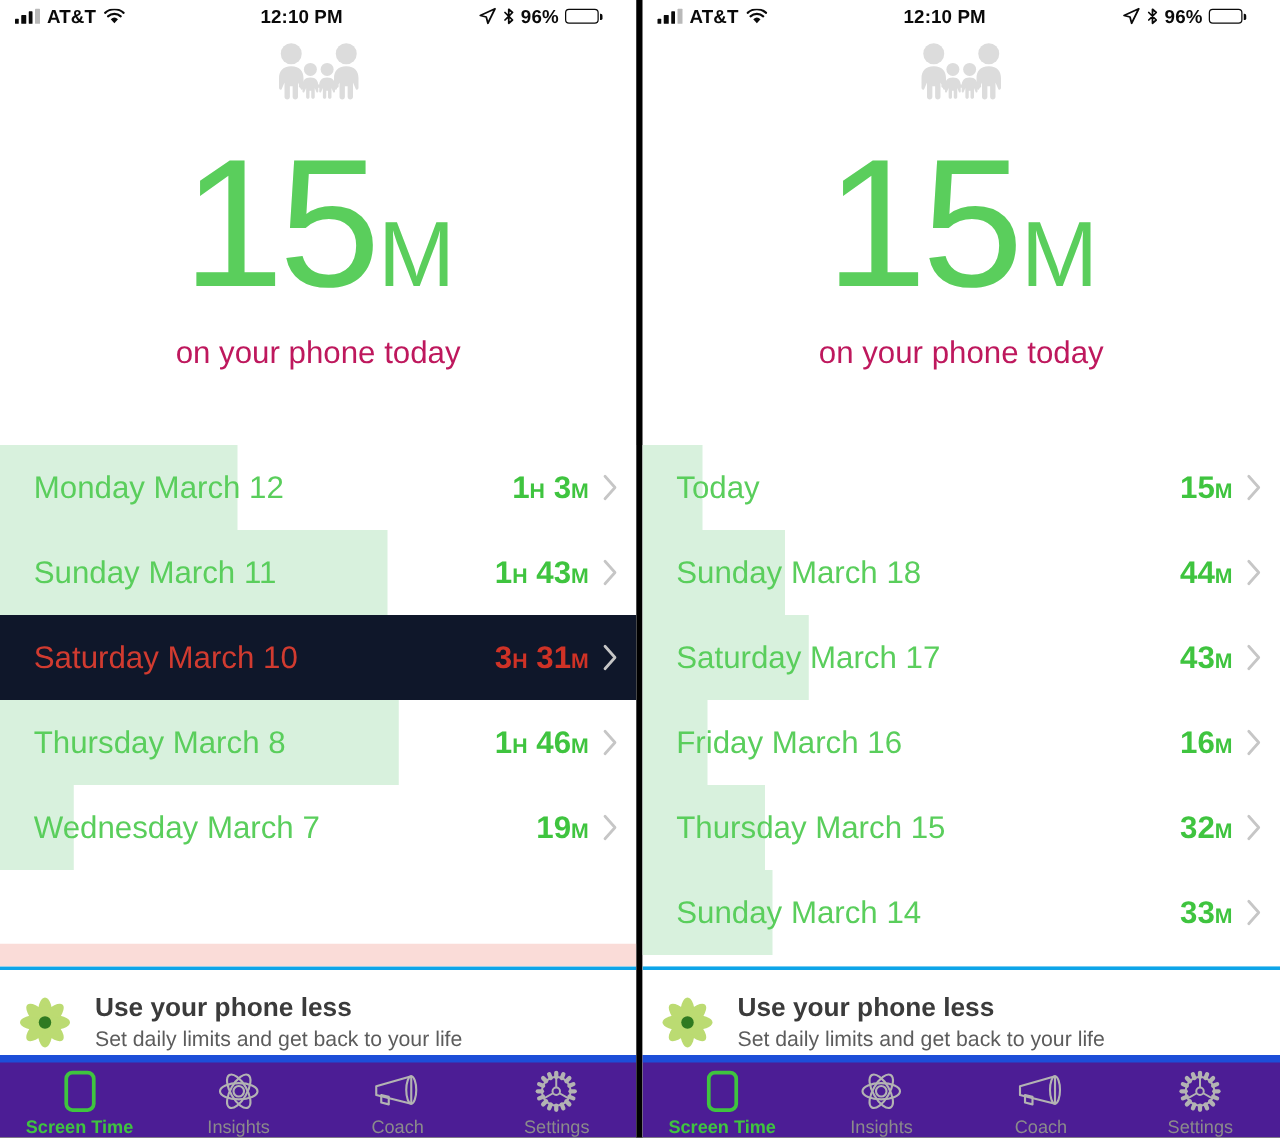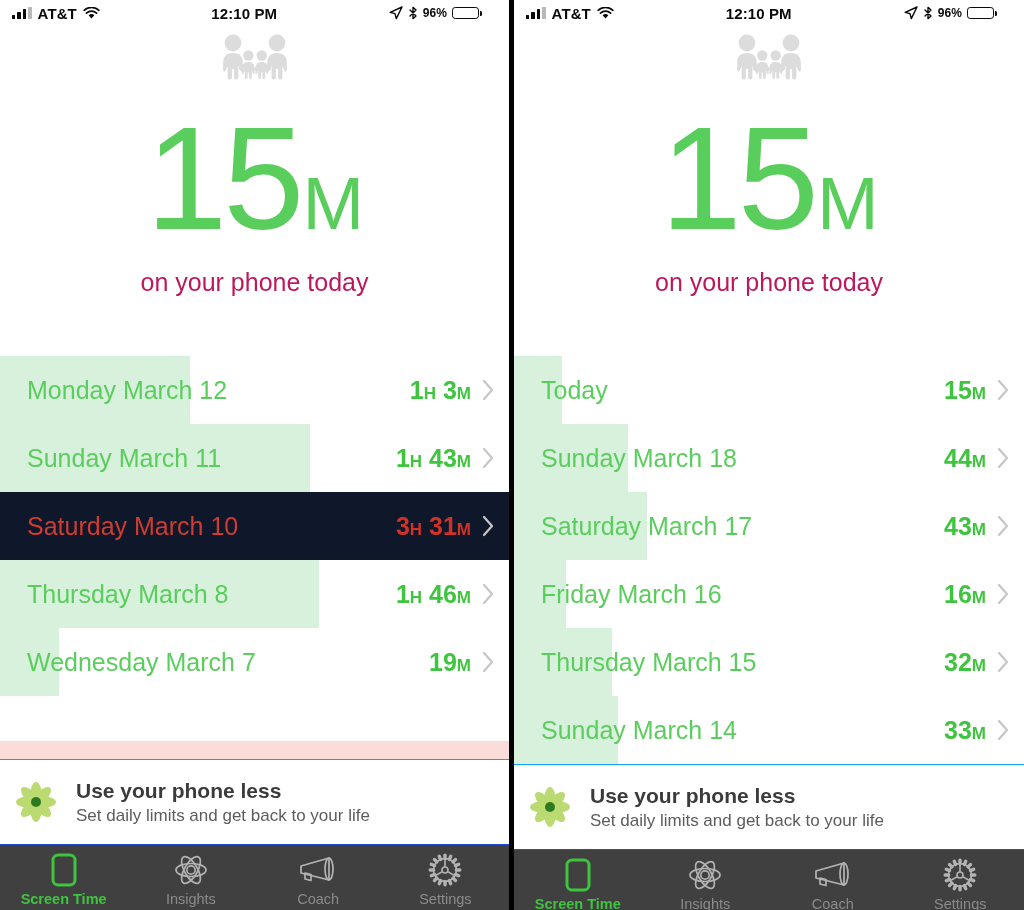--- a/index.html
+++ b/index.html
@@ -36,21 +36,21 @@
   .sb-left { display: flex; align-items: center; gap: 6px; }
   .sb-center { flex: 1; text-align: center; }
   .sb-right { display: flex; align-items: center; gap: 5px; }
   .bars { display: flex; align-items: flex-end; gap: 2px; height: 12px; }
   .bars i { width: 3.4px; background: #0a0a0a; border-radius: .5px; display: block; }
   .bars i:nth-child(1){ height: 4px; }
   .bars i:nth-child(2){ height: 7px; }
   .bars i:nth-child(3){ height: 10px; }
   .bars i:nth-child(4){ height: 12px; background: #b9b9b9; }
   .carrier { font-size: 15px; font-weight: bold; }
-  .battpct { font-size: 12px; font-weight: bold; }
+  .battpct { font-size: 15px; font-weight: bold; }
   .batt {
     width: 27px; height: 12.5px; border: 1.6px solid #0a0a0a;
     border-radius: 3.2px; position: relative; padding: 1.4px;
   }
   .batt::after {
     content:""; position:absolute; right:-4px; top:3.6px;
     width:2.2px; height:5px; background:#0a0a0a; border-radius:0 1.5px 1.5px 0;
   }
   .batt .fill { height:100%; width:100%; background:#0a0a0a; border-radius:1.3px; }
 
@@ -98,31 +98,30 @@
   .dayrow .chev svg { display:block; }
   .partial {
     position: absolute; left: 0; right: 0; bottom: 0;
     height: 18px; background: #fadcd8;
   }
 
   
   .promo {
     flex: 0 0 69px; display: flex; align-items: center;
     gap: 14px; padding: 16px 14px 0 10px; background: #fff;
-    border-top: 1px solid #0ea5e9;
+    border-top: 3px solid #0ea5e9;
   }
   .promo-txt { display: flex; flex-direction: column; gap: 3px; }
   .promo-title { font-size: 21px; font-weight: bold; color: #3b3b3b; }
   .promo-sub { font-size: 17px; color: #5c5c5c; }
 
   
   .tabbar {
-    flex: 0 0 66px; display: flex; background: #404040;
-    border-top: 1px solid #1d4ed8;
-    margin-top: 16px;
+    flex: 0 0 66px; display: flex; background: #4c1d95;
+    border-top: 6px solid #1d4ed8;
   }
   .tab {
     flex: 1 1 0; display: flex; flex-direction: column;
     align-items: center; justify-content: center; gap: 4px;
     padding-top: 5px;
   }
   .tab .tlabel { font-size: 14.5px; color: #8b8b8b; font-weight: 400; }
   .tab.active .tlabel { color: #3fc43f; font-weight: bold; }
   .tab .ticon { height: 34px; display: flex; align-items: center; justify-content: center; }
 </style>

